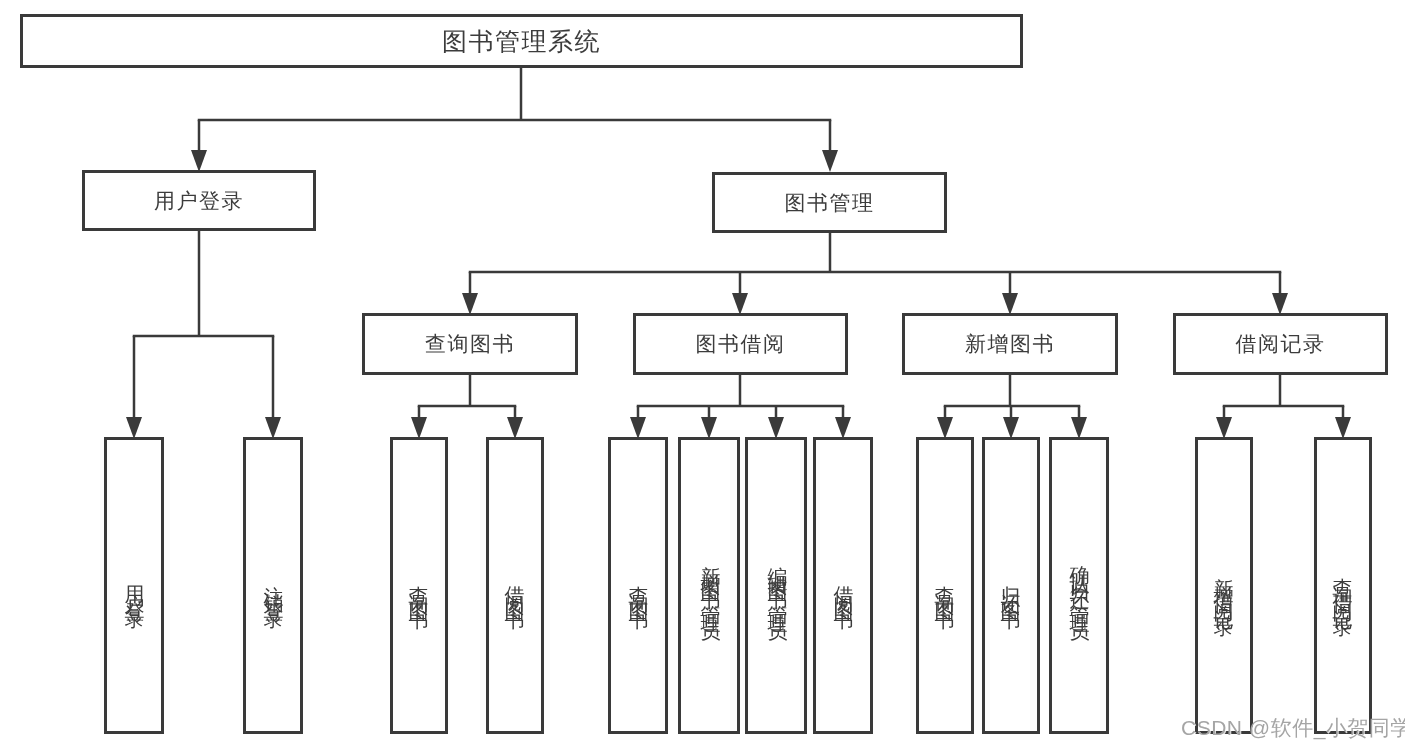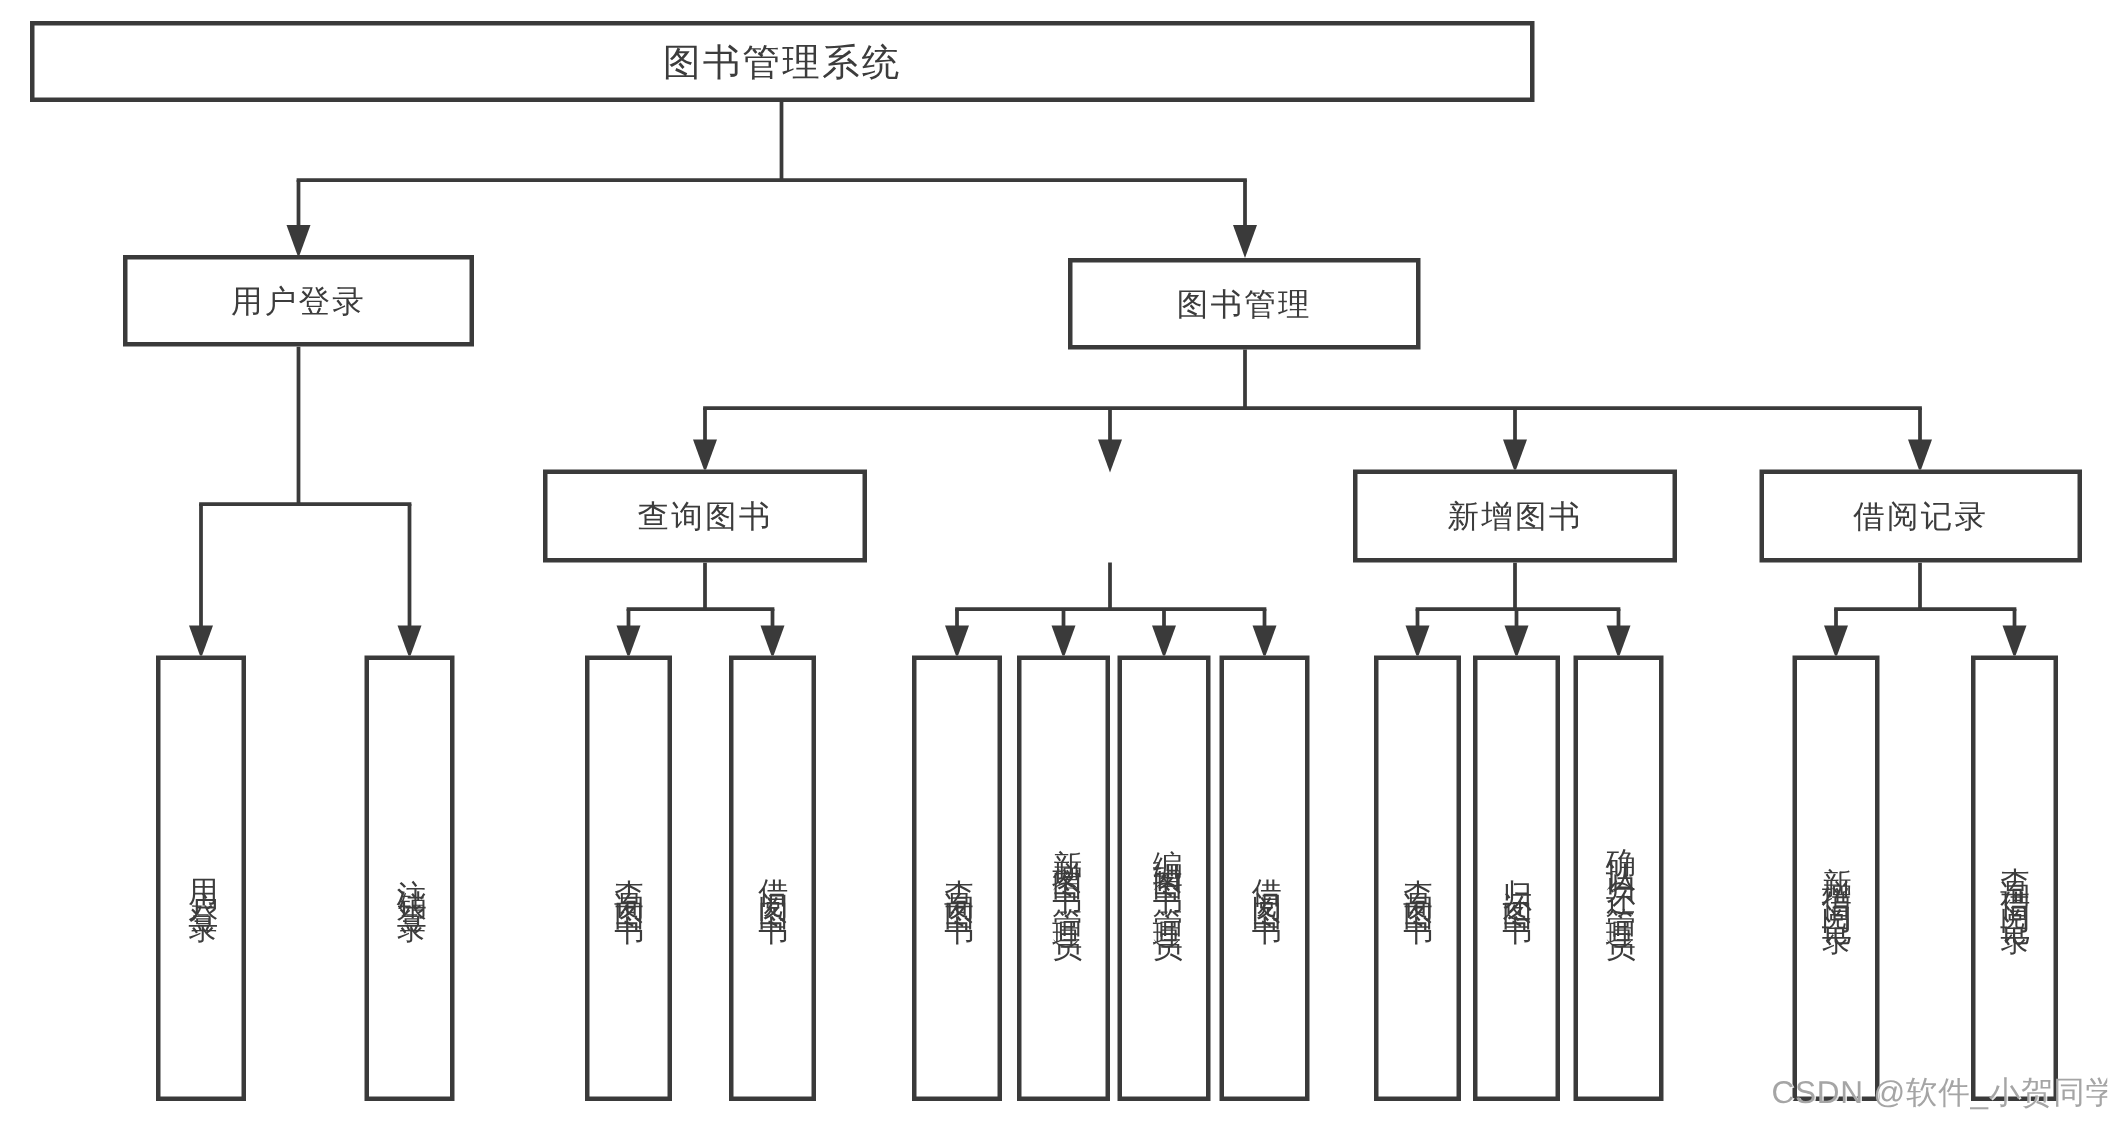--- a/index.html
+++ b/index.html
@@ -128,20 +128,21 @@
     <polygon points="1216,417 1232,417 1224,439"></polygon>
     <polygon points="1335,417 1351,417 1343,439"></polygon>
   </svg>
 
   <div class="node root" style="left:20px;top:14px;width:1003px;height:54px">图书管理系统</div>
 
   <div class="node" style="left:82px;top:170px;width:234px;height:61px">用户登录</div>
   <div class="node" style="left:712px;top:172px;width:235px;height:61px">图书管理</div>
 
   <div class="node" style="left:362px;top:313px;width:216px;height:62px">查询图书</div>
+  <div class="node" style="left:633px;top:313px;width:215px;height:62px">图书借阅</div>
   <div class="node" style="left:902px;top:313px;width:216px;height:62px">新增图书</div>
   <div class="node" style="left:1173px;top:313px;width:215px;height:62px">借阅记录</div>
 
   <div class="node leaf" style="left:104px;top:437px;width:60px;height:297px">用户登录</div>
   <div class="node leaf" style="left:243px;top:437px;width:60px;height:297px">注销登录</div>
 
   <div class="node leaf" style="left:390px;top:437px;width:58px;height:297px">查询图书</div>
   <div class="node leaf" style="left:486px;top:437px;width:58px;height:297px">借阅图书</div>
 
   <div class="node leaf" style="left:608px;top:437px;width:60px;height:297px">查询图书</div>

